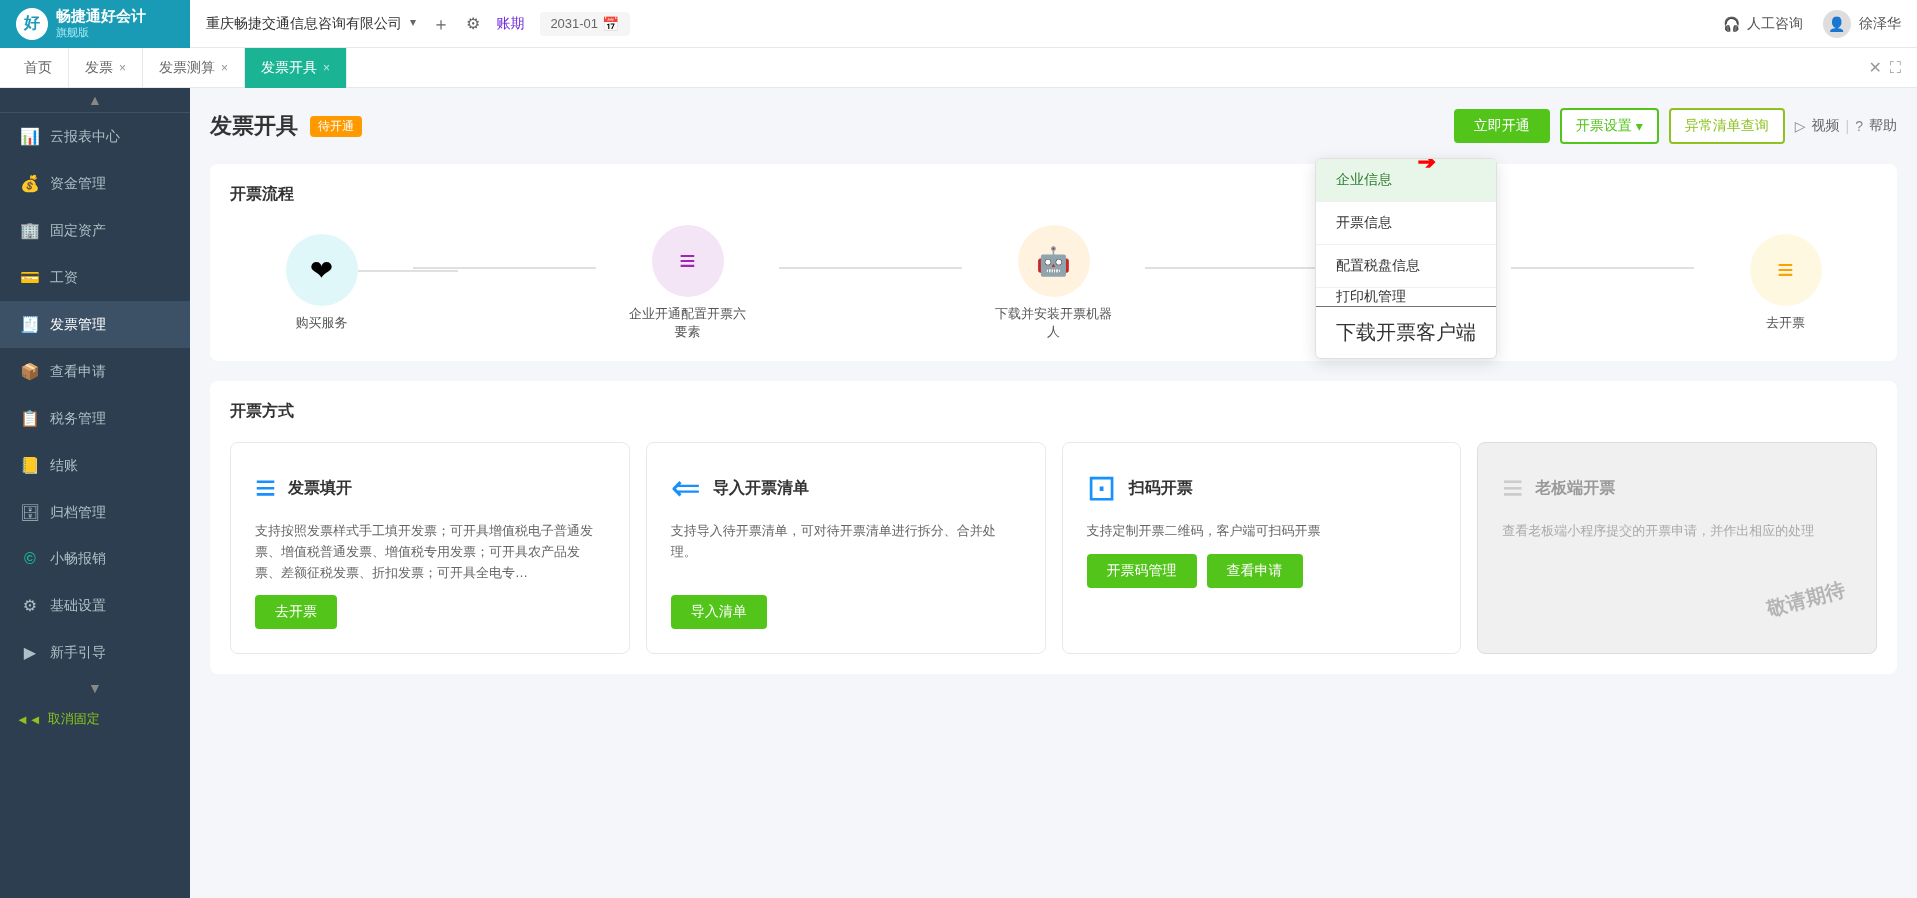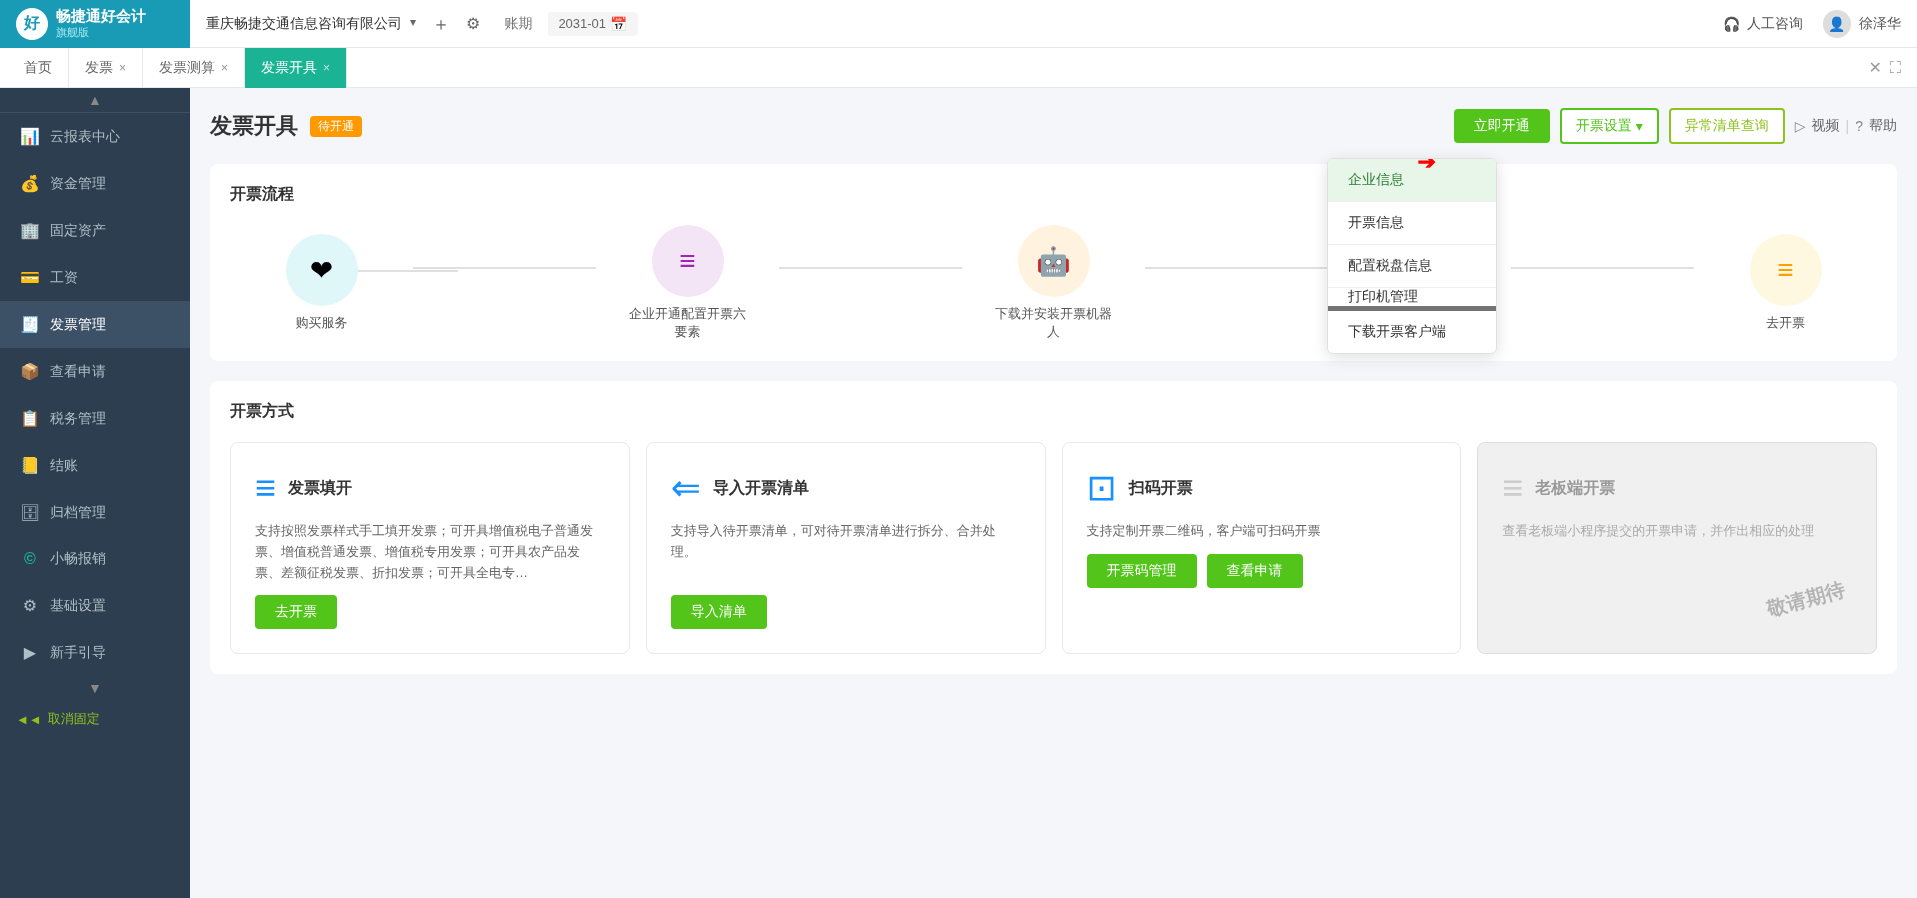--- a/index.html
+++ b/index.html
@@ -89,21 +89,21 @@
   </div>
 
   <div class="company-selector">
     <span>重庆畅捷交通信息咨询有限公司</span>
     <span class="chevron-down">▾</span>
   </div>
 
   <div class="top-actions">
     <span class="plus-icon">＋</span>
     <span class="gear-icon">⚙</span>
-    <span style="color:#737373;margin-left:8px;">账期</span>
+    <span style="color:#6d28d9;">账期</span>
     <span class="period-badge">
       <span>2031-01</span>
       <span class="calendar-icon">📅</span>
     </span>
   </div>
 
   <div class="top-right">
     <div class="support-btn">
       <span>🎧</span>
       <span>人工咨询</span>
@@ -316,16 +316,16 @@
   </div>
   <div style="padding:12px 20px;cursor:pointer;color:#333;font-size:14px;border-top:1px solid #f0f0f0;">
     <span>开票信息</span>
   </div>
   <div style="padding:12px 20px;cursor:pointer;color:#333;font-size:14px;border-top:1px solid #f0f0f0;">
     <span>配置税盘信息</span>
   </div>
   <div style="padding:0 20px;cursor:pointer;color:#333;font-size:14px;border-top:1px solid #f0f0f0;">
     <span>打印机管理</span>
   </div>
-  <div style="padding:12px 20px;cursor:pointer;color:#333;font-size:14px;border-top:5px solid #737373;">
+  <div style="padding:12px 20px;cursor:pointer;color:#333;font-size:20px;border-top:1px solid #737373;">
     <span>下载开票客户端</span>
   </div>
 </div>
 
 </body></html>

